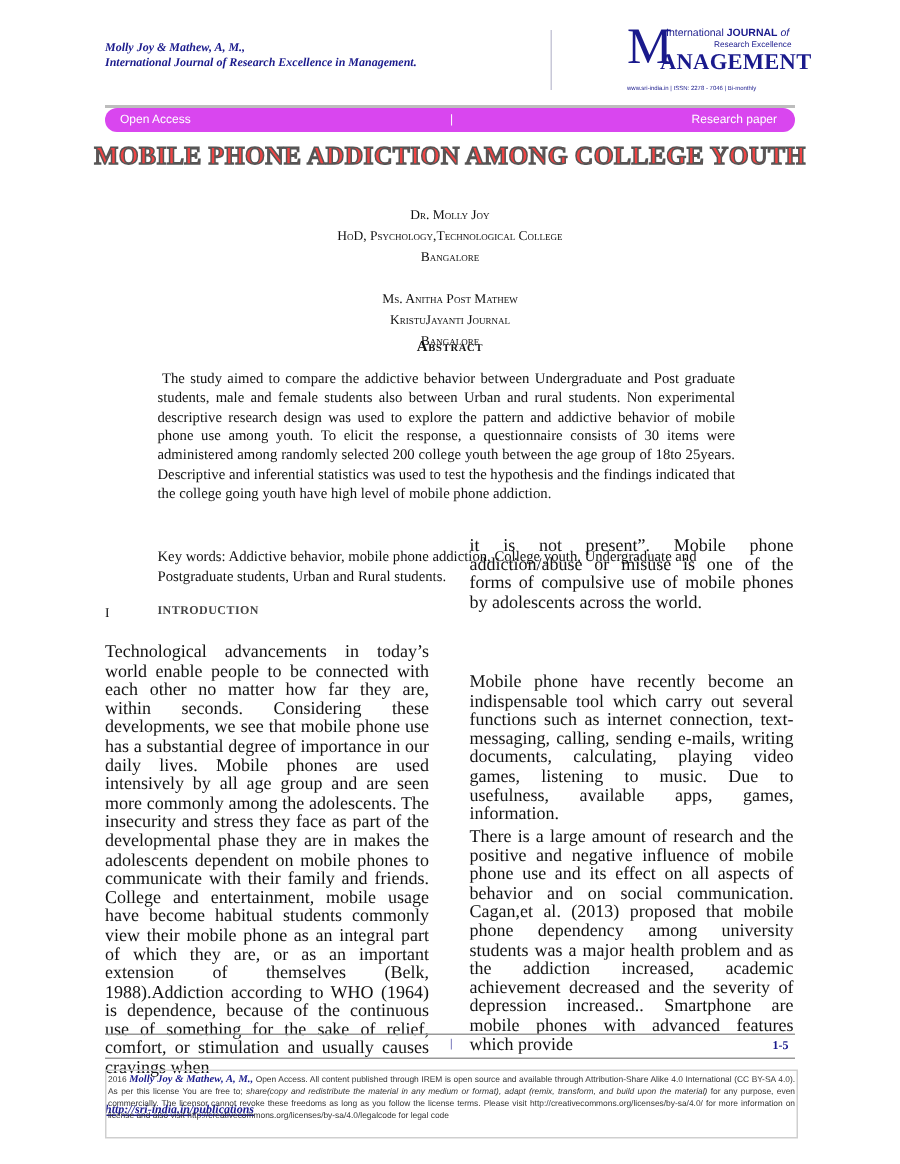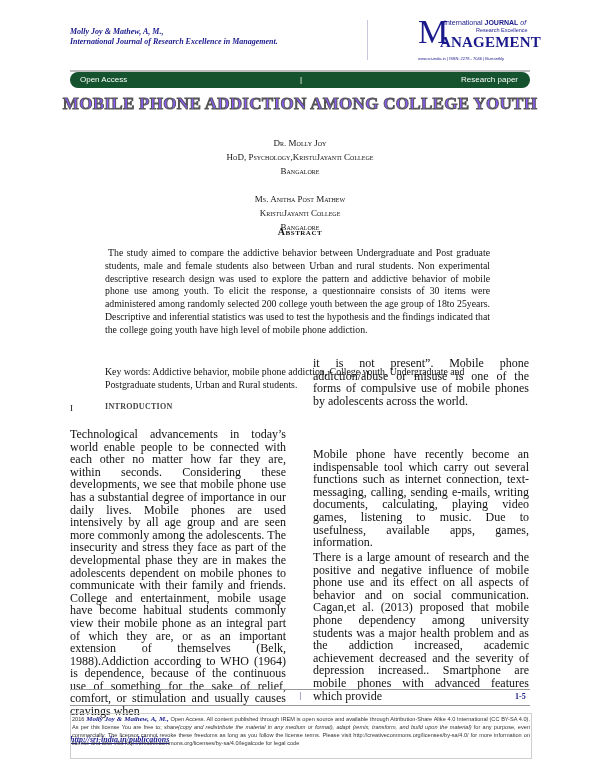--- a/index.html
+++ b/index.html
@@ -8,23 +8,23 @@
   .cite { left:70px; top:27px; font-family:"Liberation Serif", serif; font-style:italic; font-weight:bold; color:#1a1a8c; font-size:8px; line-height:10px; }
   .vdiv { left:367px; top:20px; width:1px; height:40px; background:#c8c8d8; }
   .logo { left:418px; top:14px; width:150px; height:50px; }
   .logo .bigM { position:absolute; left:0; top:0; font-family:"Liberation Serif", serif; font-size:34px; color:#1a1a8c; line-height:36px; }
   .logo .intl { position:absolute; left:26px; top:5px; font-family:"Liberation Sans", sans-serif; font-size:7px; color:#1a1a8c; white-space:nowrap; }
   .logo .intl b { font-weight:bold; }
   .logo .re { position:absolute; left:58px; top:13px; font-family:"Liberation Sans", sans-serif; font-size:5.5px; color:#1a1a8c; white-space:nowrap; }
   .logo .mgmt { position:absolute; left:22px; top:20px; font-family:"Liberation Serif", serif; font-weight:bold; font-size:15px; color:#1a1a8c; letter-spacing:0.2px; }
   .logo .small { position:absolute; left:0; top:42px; font-family:"Liberation Sans", sans-serif; font-size:4px; color:#1a1a8c; white-space:nowrap; }
   .topline { left:70px; top:70px; width:460px; height:2px; background:#bdbdbd; }
-  .banner { left:70px; top:72px; width:460px; height:16px; background:#14532d; border-radius:8px; color:#fff; font-family:"Liberation Sans", sans-serif; font-size:8px; }
+  .banner { left:70px; top:72px; width:460px; height:16px; background:#d946ef; border-radius:8px; color:#fff; font-family:"Liberation Sans", sans-serif; font-size:8px; }
   .banner span { position:absolute; top:3px; }
-  .title { left:60px; top:94px; width:480px; text-align:center; font-family:"Liberation Serif", serif; font-weight:bold; font-size:17px; letter-spacing:0.3px; color:#8b5cf6; -webkit-text-stroke:1px #555; }
+  .title { left:60px; top:94px; width:480px; text-align:center; font-family:"Liberation Serif", serif; font-weight:bold; font-size:17px; letter-spacing:0.3px; color:#ef4444; -webkit-text-stroke:1px #555; }
   .authors { left:150px; top:136px; width:300px; text-align:center; font-variant:small-caps; font-size:9px; line-height:14px; }
   .abstract-h { left:200px; top:226px; width:200px; text-align:center; font-variant:small-caps; font-weight:bold; font-size:10px; letter-spacing:0.5px; }
   .abstract { left:105px; top:247px; width:385px; font-size:9.8px; line-height:12.8px; text-align:justify; text-indent:3px; }
   .keywords { left:105px; top:366px; width:390px; font-size:9.8px; line-height:12.5px; }
   .sec-num { left:70px; top:403px; font-size:9px; }
   .sec-h { left:105px; top:402px; font-family:Liberation Serif, serif; font-weight:bold; font-size:8px; letter-spacing:0.3px; color:#444; }
   .col { font-size:12px; line-height:12.6px; text-align:justify; }
   .col p { margin:0; }
   .col1 { left:70px; top:428px; width:216px; }
   .col2a { left:313px; top:357px; width:216px; }
@@ -61,25 +61,25 @@
 <div class="abs banner">
   <span style="left:10px">Open Access</span>
   <span style="left:230px">|</span>
   <span style="right:12px">Research paper</span>
 </div>
 
 <div class="abs title">MOBILE PHONE ADDICTION AMONG COLLEGE YOUTH</div>
 
 <div class="abs authors">
   <div>Dr. Molly Joy</div>
-  <div>HoD, Psychology,KristuJayanti College</div>
+  <div>HoD, Psychology,Technological College</div>
   <div>Bangalore</div>
   <div style="height:14px"></div>
   <div>Ms. Anitha Post Mathew</div>
-  <div>KristuJayanti College</div>
+  <div>KristuJayanti Journal</div>
   <div>Bangalore</div>
 </div>
 
 <div class="abs abstract-h">Abstract</div>
 <div class="abs abstract">The study aimed to compare the addictive behavior between Undergraduate and Post graduate students, male and female students also between Urban and rural students. Non experimental descriptive research design was used to explore the pattern and addictive behavior of mobile phone use among youth. To elicit the response, a questionnaire consists of 30 items were administered among randomly selected 200 college youth between the age group of 18to 25years.  Descriptive and inferential statistics was used to test the hypothesis and the findings indicated that the college going youth have high level of mobile phone addiction.</div>
 
 <div class="abs keywords">Key words: Addictive behavior, mobile phone addiction, College youth, Undergraduate and Postgraduate students, Urban and Rural students.</div>
 
 <div class="abs sec-num">I</div>
 <div class="abs sec-h">INTRODUCTION</div>

